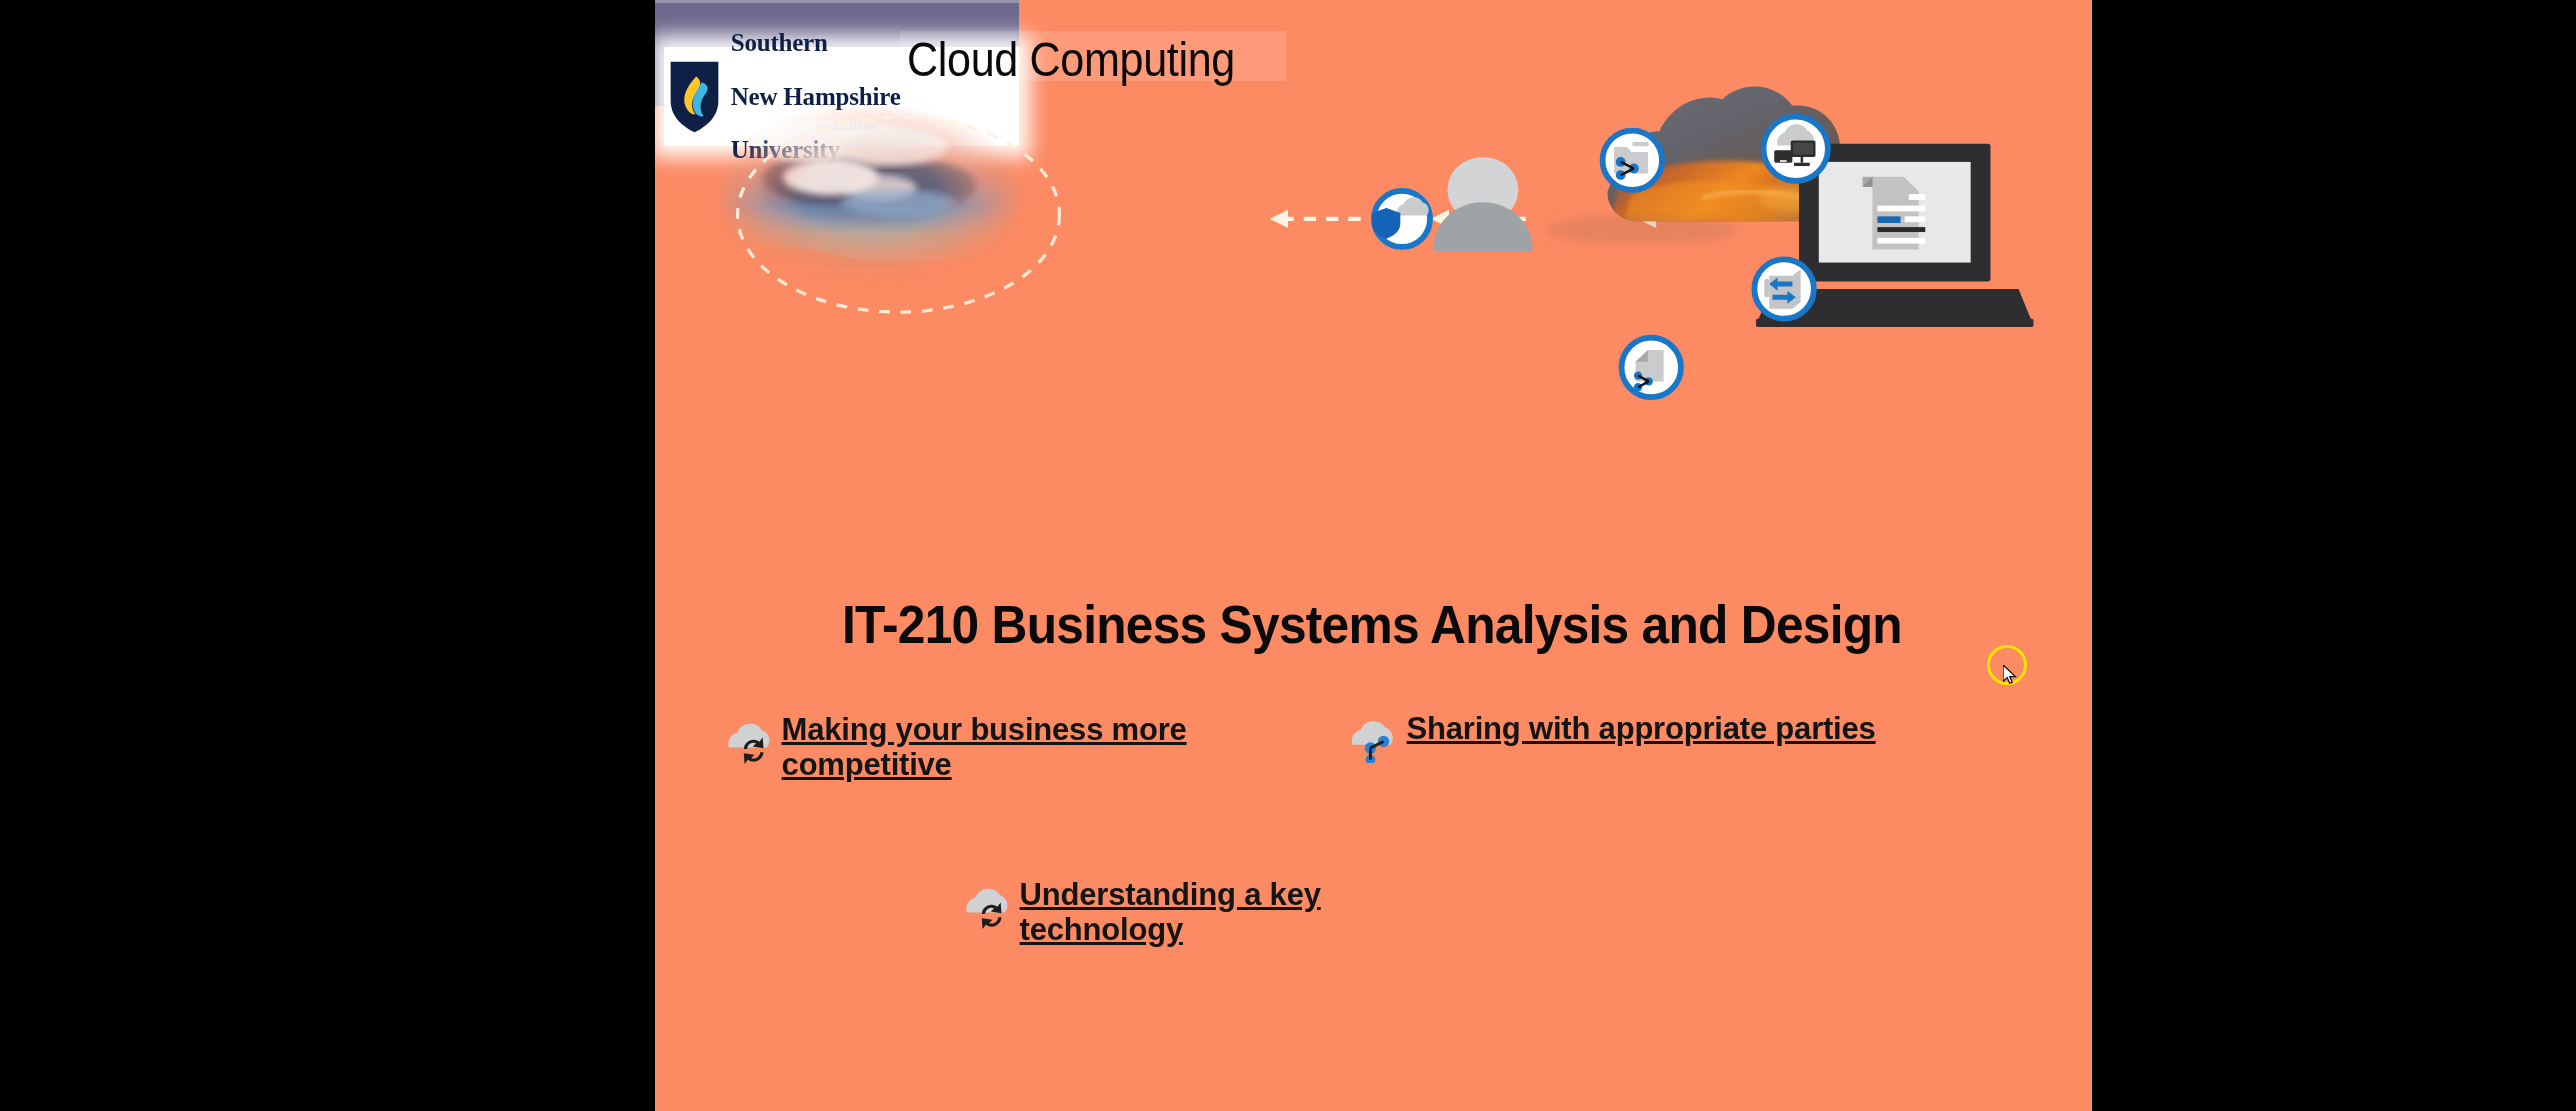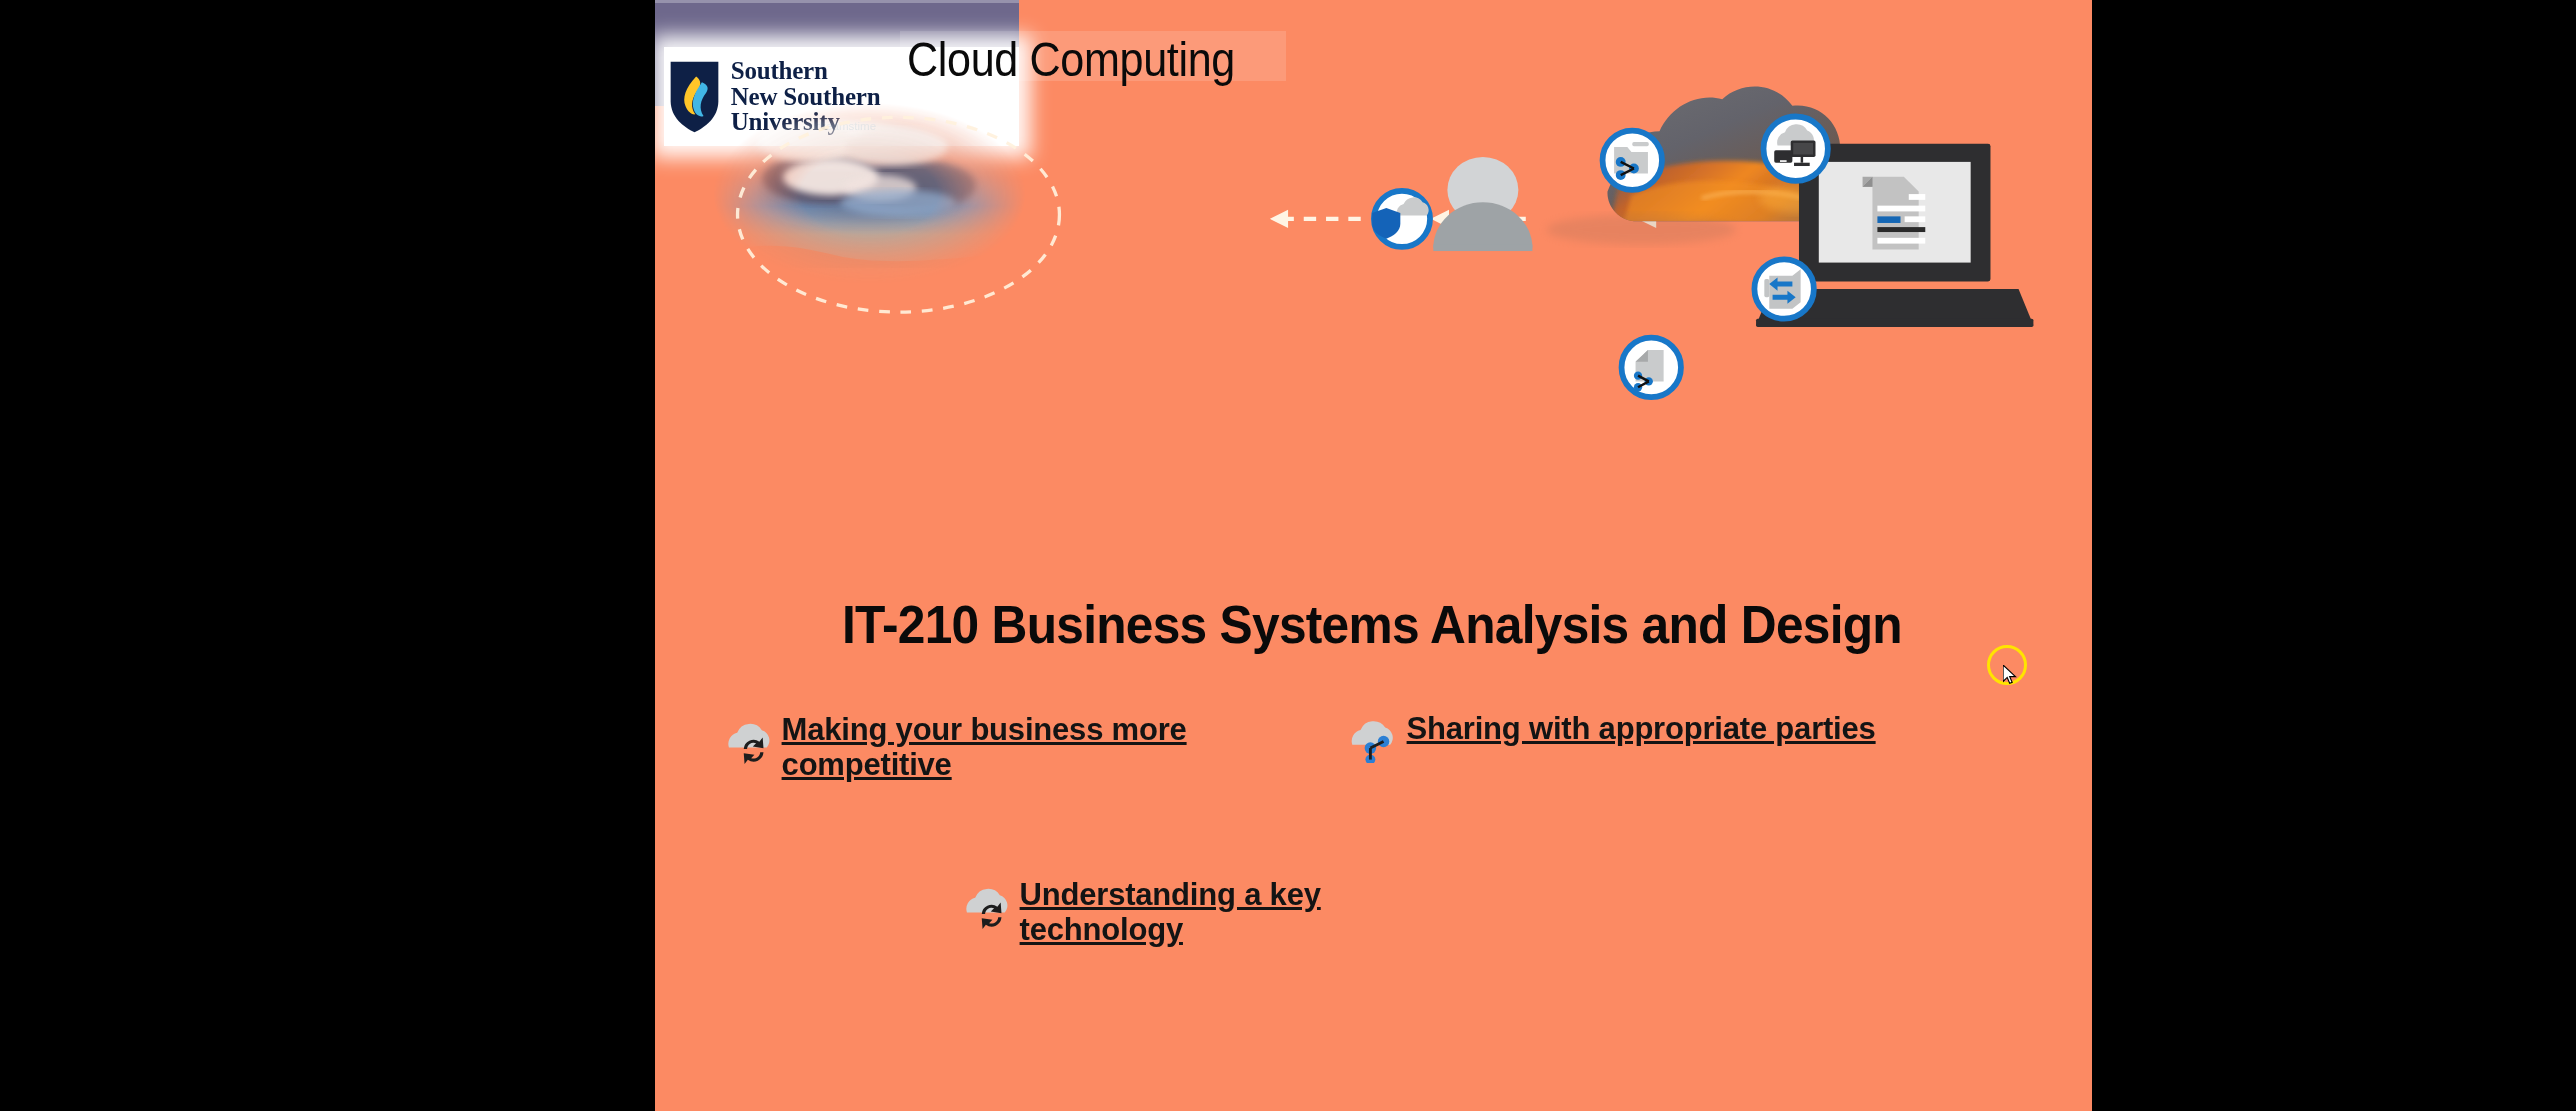--- a/index.html
+++ b/index.html
@@ -45,20 +45,21 @@
   }
   .shield-wrap { width: 51px; height: 74px; flex: 0 0 51px; }
   .logo-words {
     display: flex; flex-direction: column;
     font-family: "Liberation Serif", serif;
     font-weight: 700;
     color: #0E2046;
     font-size: 25px;
     line-height: 1.03;
     letter-spacing: -0.2px;
+    gap: 28px;
   }
 
   
   .title-highlight {
     position: absolute;
     left: 245px; top: 31px;
     width: 386px; height: 50px;
     background: rgba(255,255,255,0.14);
   }
   .slide-title {
@@ -142,21 +143,21 @@
     <div class="logo-plate">
       <div class="shield-wrap">
         <svg viewBox="0 0 62 90" width="51" height="74">
           <path d="M2 2 H60 V50 C60 70 44 82 31 88 C18 82 2 70 2 50 Z" fill="#0E2046"></path>
           <path d="M33 20 C20 34 16 46 20 56 C23 64 29 67 32 66 C26 58 27 48 34 38 C39 31 40 25 33 20 Z" fill="#FFC629"></path>
           <path d="M40 27 C31 40 27 50 30 60 C32 67 38 70 42 68 C36 59 38 49 45 40 C49 34 47 30 40 27 Z" fill="#41B6E6"></path>
         </svg>
       </div>
       <div class="logo-words">
         <span>Southern</span>
-        <span>New Southern</span>
+        <span>New Hampshire</span>
         <span>University</span>
       </div>
     </div>
 
     <div class="title-highlight"></div>
     <div class="slide-title">Cloud Computing</div>
 
     <div class="storm-photo">
       <svg viewBox="0 0 410 250" width="339" height="206" preserveAspectRatio="none">
         <defs>

